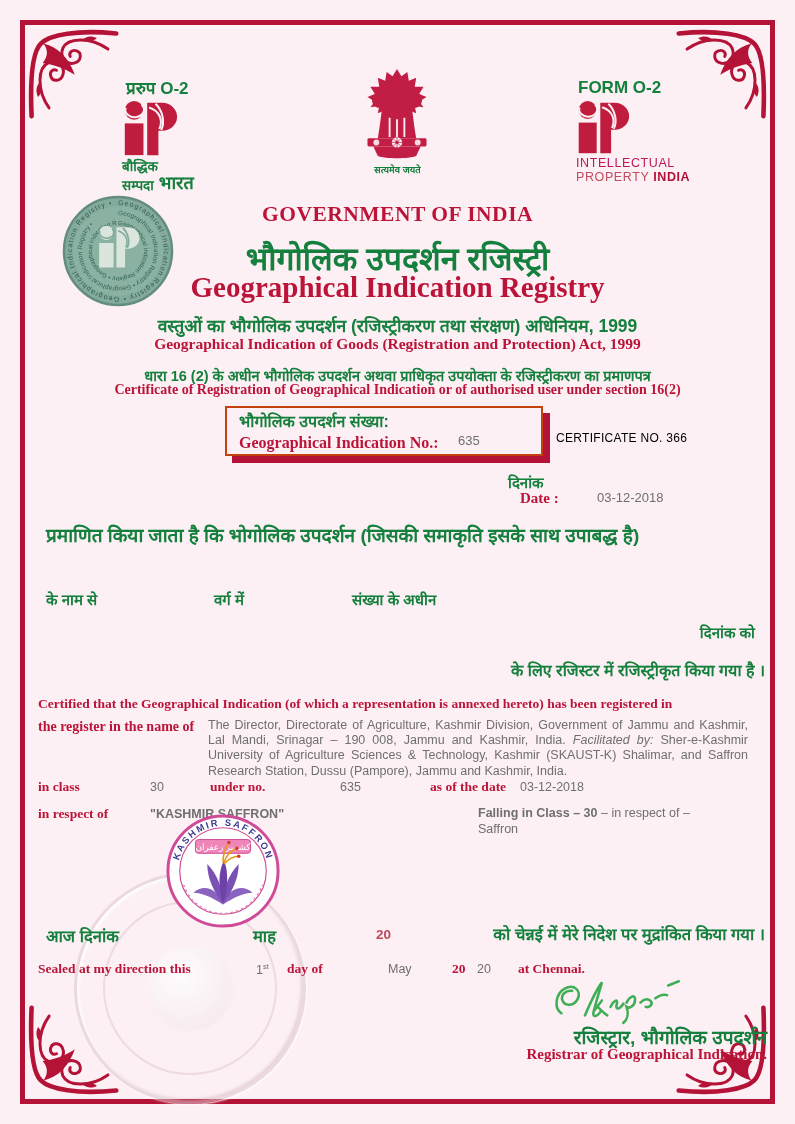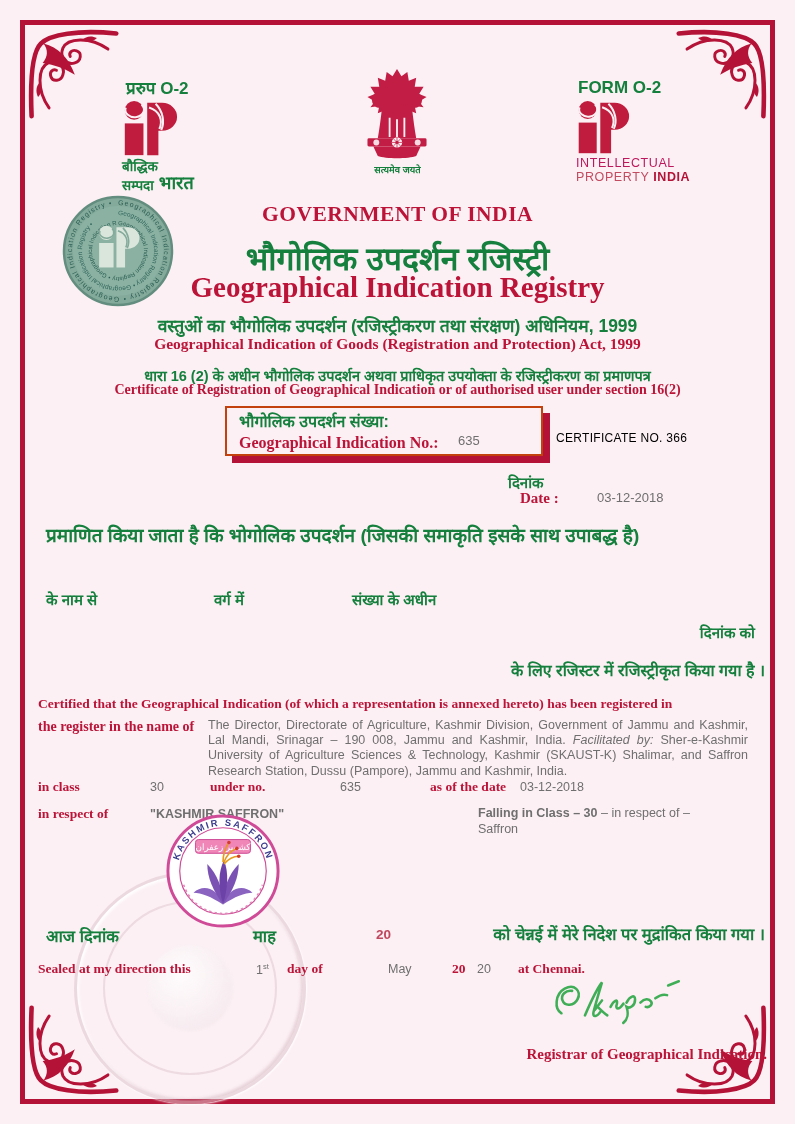--- a/index.html
+++ b/index.html
@@ -238,15 +238,16 @@
         <path d="M50,22 C46,27 44,30 43,31 M45,27 C49,31 52,34 55,36"></path>
         <path d="M58,28 C61,22 65,20 64,25 C62,31 66,31 70,25"></path>
         <path d="M73,24 C76,18 81,16 81,21 C81,27 76,30 73,28 C75,34 74,40 70,43"></path>
         <path d="M86,24 C90,20 94,20 96,23 C98,26 94,29 91,28"></path>
         <path d="M100,20 C104,17 108,16 111,17"></path>
         <path d="M112,8 L122,4"></path>
       </g>
     </svg>
   </div>
 
+  <div class="abs hi" style="right:28px;top:1024px;font-size:19px;">रजिस्ट्रार, भौगोलिक उपदर्शन</div>
   <div class="abs serif" style="right:28px;top:1046px;font-size:15px;">Registrar of Geographical Indication.</div>
 
 </div>
 
 </body></html>

